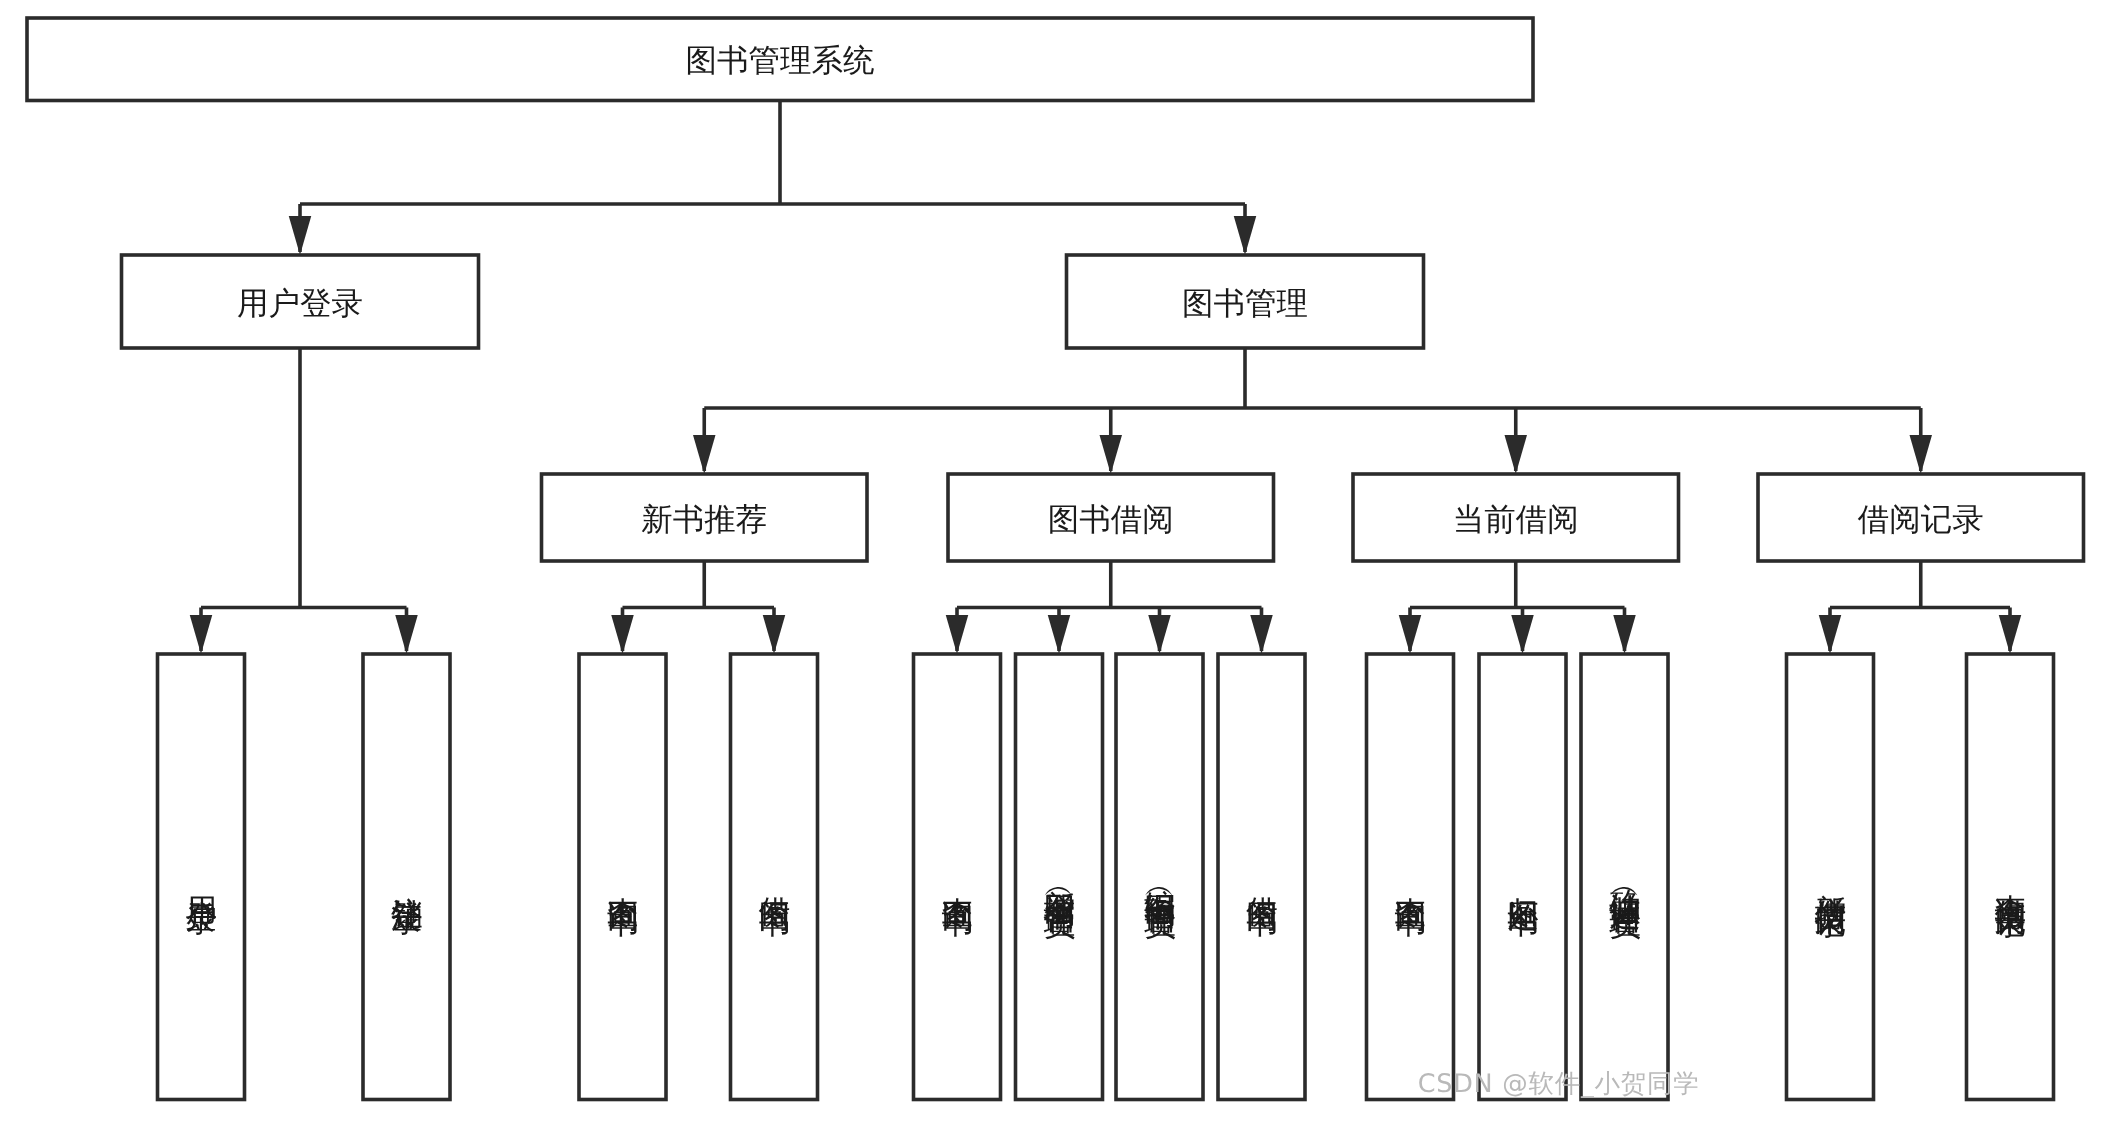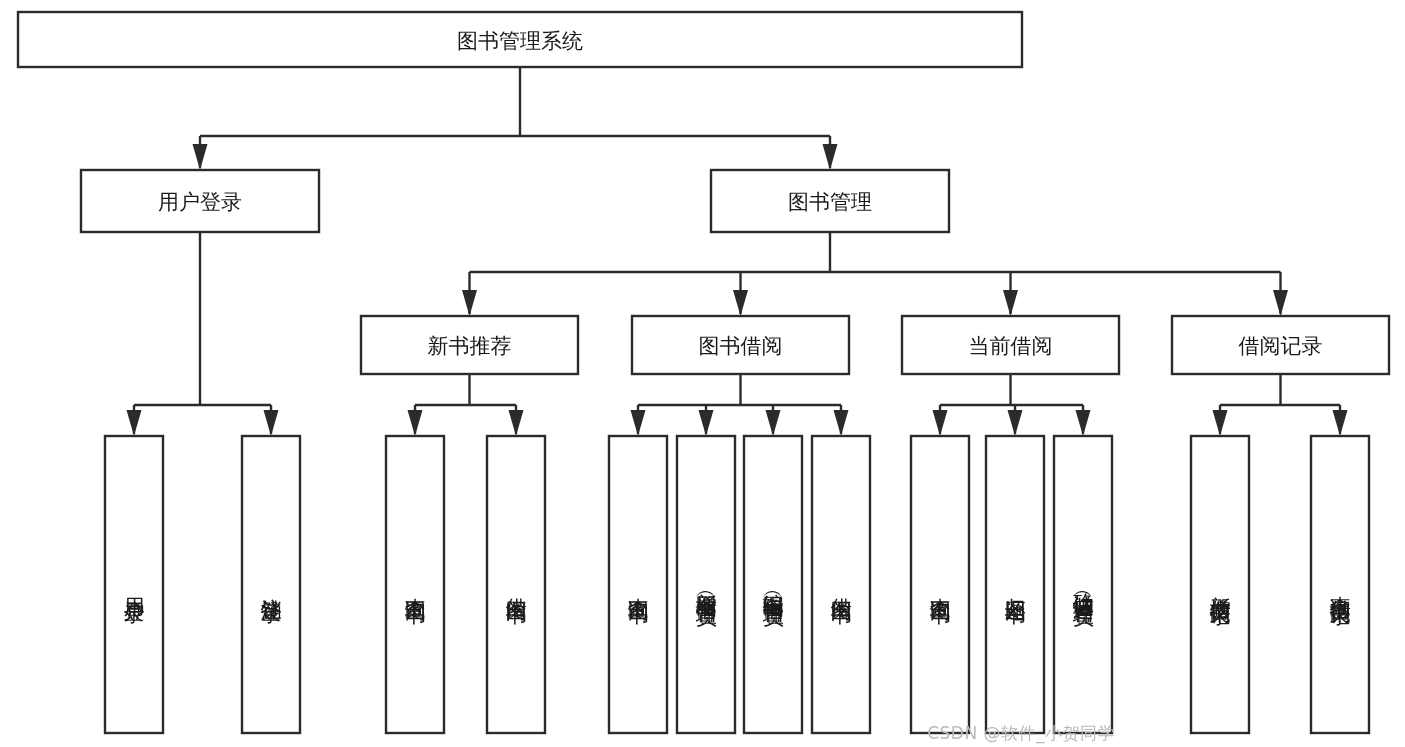--- a/index.html
+++ b/index.html
@@ -11,20 +11,21 @@
     width: 1405px;
     height: 747px;
     font-family: "DejaVu Sans", "Liberation Sans", sans-serif;
     overflow: hidden;
     position: relative;
   }
   #diagram-root {
     position: relative;
     width: 1125px;
     height: 747px;
+    padding-left: 18px;
   }
   svg.diagram-canvas {
     position: absolute;
     left: 0;
     top: 0;
     width: 1405px;
     height: 747px;
     display: block;
   }
   .node-box {
@@ -70,21 +71,21 @@
     font-size: 21px;
     line-height: 1.08;
     letter-spacing: 2px;
     color: #1a1a1a;
     white-space: nowrap;
     text-align: center;
   }
   #watermark {
     position: absolute;
     right: 10px;
-    bottom: 2px;
+    bottom: 13px;
     font-family: "DejaVu Sans", "Liberation Sans", sans-serif;
     font-size: 17px;
     color: #b9b9b9;
     letter-spacing: 0.5px;
     white-space: nowrap;
     user-select: none;
   }
 </style>
 </head>
 <body>

